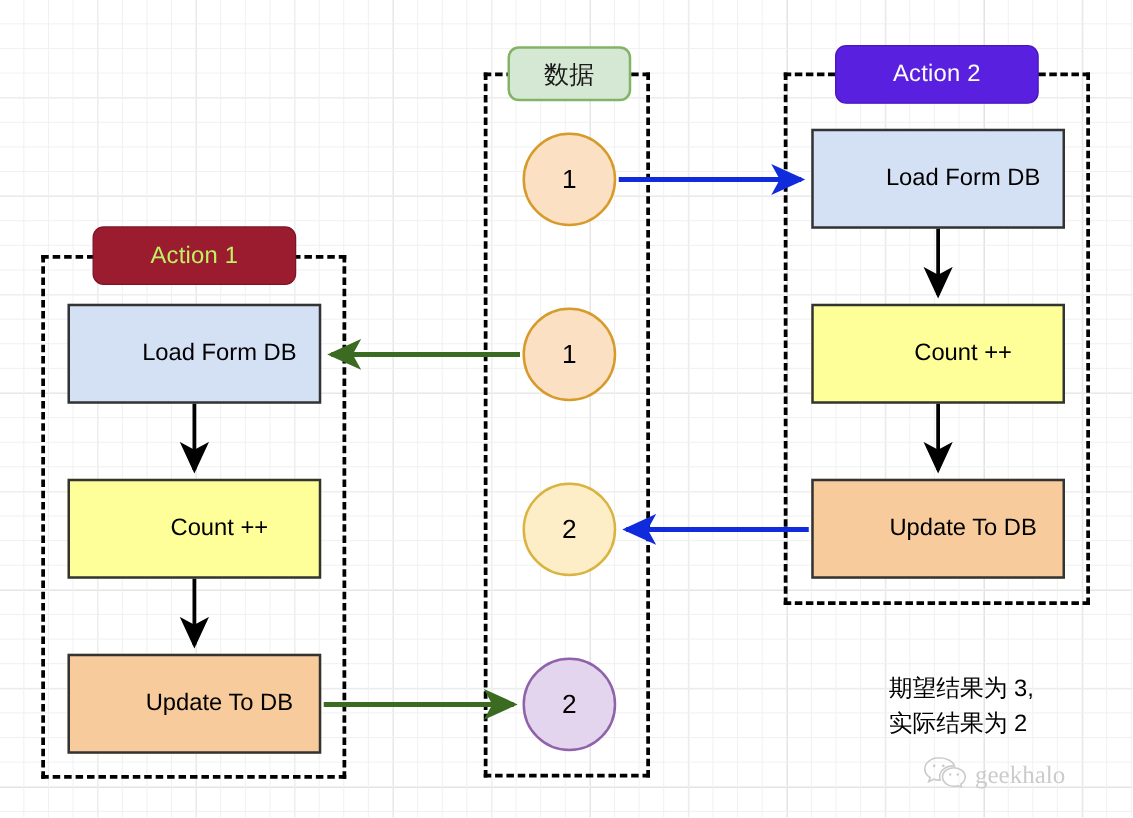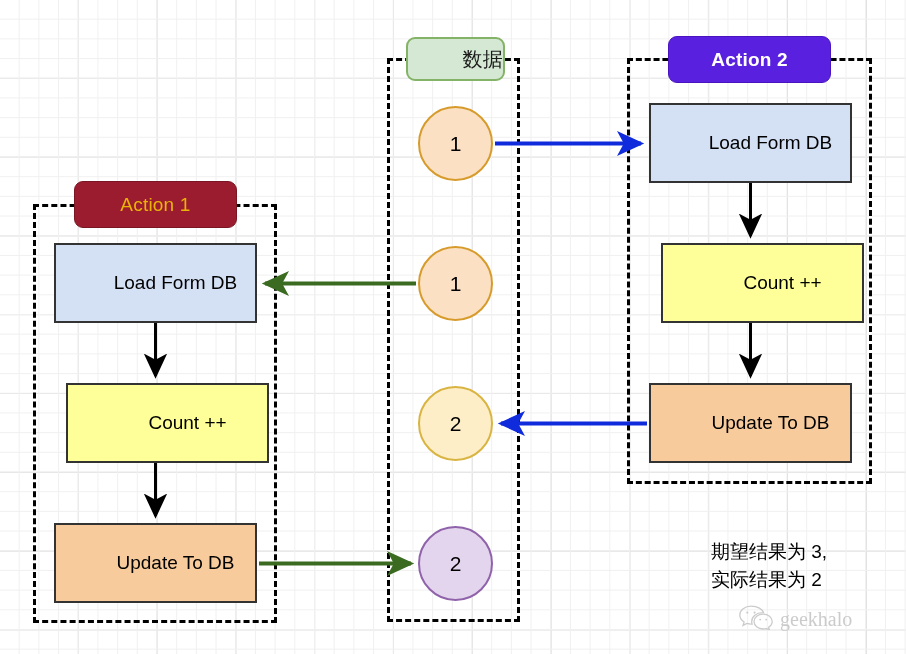--- a/index.html
+++ b/index.html
@@ -43,27 +43,26 @@
     display: flex;
     align-items: center;
     justify-content: center;
     font-size: 19px;
     letter-spacing: 0.2px;
     white-space: nowrap;
   }
   .pill-action1 {
     background: #9b1c2e;
     border: 1.5px solid #7a1624;
-    color: #eab308;
+    color: #bef264;
   }
   .pill-action2 {
     background: #5a20e0;
     border: 1.5px solid #4a14c0;
     color: #ffffff;
-    font-weight: bold;
   }
   .pill-data {
     background: #d5e8d4;
     border: 2px solid #82b366;
     color: #1a1a1a;
     font-size: 20px;
   }
 
   
   .node {
@@ -72,21 +71,21 @@
     border: 2px solid #333333;
     display: flex;
     align-items: center;
     justify-content: center;
     font-size: 19px;
     color: #000000;
     white-space: nowrap;
     padding-left: 40px;
   }
   .node-load { background: #d4e1f5; }
-  .node-count { background: #ffff99; margin-left: 12px; }
+  .node-count { background: #ffff99; }
   .node-update { background: #f8cb9c; }
 
   
   .circle {
     position: absolute;
     box-sizing: border-box;
     border-radius: 50%;
     display: flex;
     align-items: center;
     justify-content: center;
@@ -152,21 +151,21 @@
     <span>Load Form DB</span>
   </div>
   <div class="node node-count" style="left:54px; top:383px; width:203px; height:80px;">
     <span>Count ++</span>
   </div>
   <div class="node node-update" style="left:54px; top:523px; width:203px; height:80px;">
     <span>Update To DB</span>
   </div>
 
   <div class="lane" style="left:387px; top:58px; width:133px; height:564px;"></div>
-  <div class="pill pill-data" style="left:406px; top:37px; width:99px; height:44px;justify-content:flex-end;">
+  <div class="pill pill-data" style="left:406px; top:37px; width:99px; height:44px;">
     <span>数据</span>
   </div>
 
   <div class="circle circle-orange" style="left:418px; top:106px; width:75px; height:75px;">
     <span>1</span>
   </div>
   <div class="circle circle-orange" style="left:418px; top:246px; width:75px; height:75px;">
     <span>1</span>
   </div>
   <div class="circle circle-yellowish" style="left:418px; top:386px; width:75px; height:75px;">

